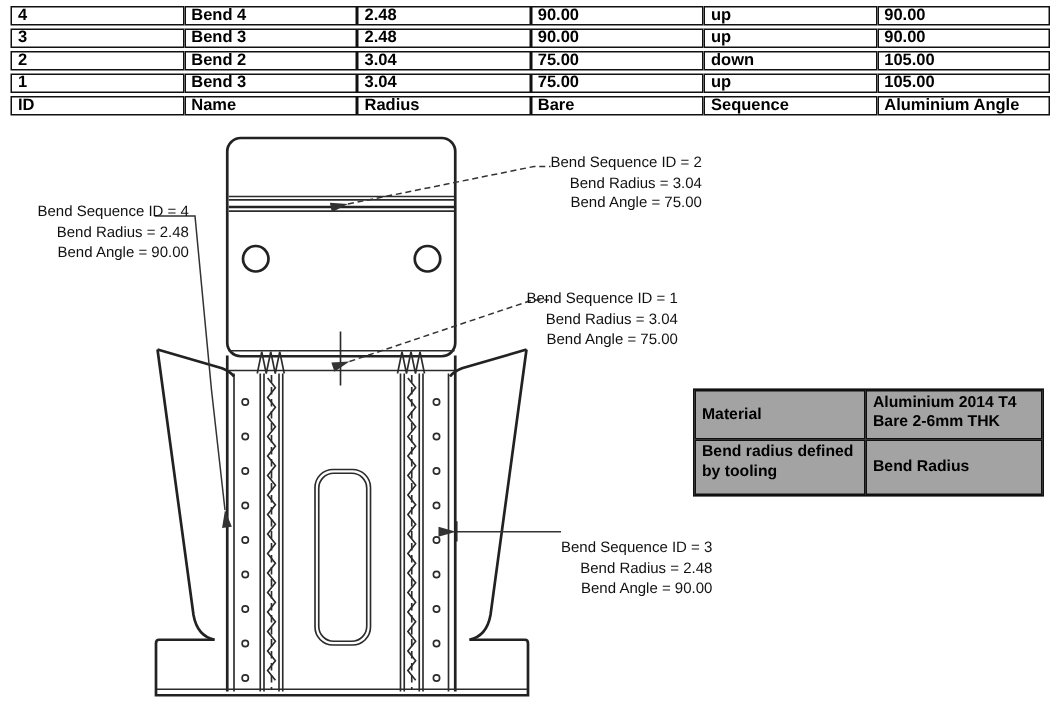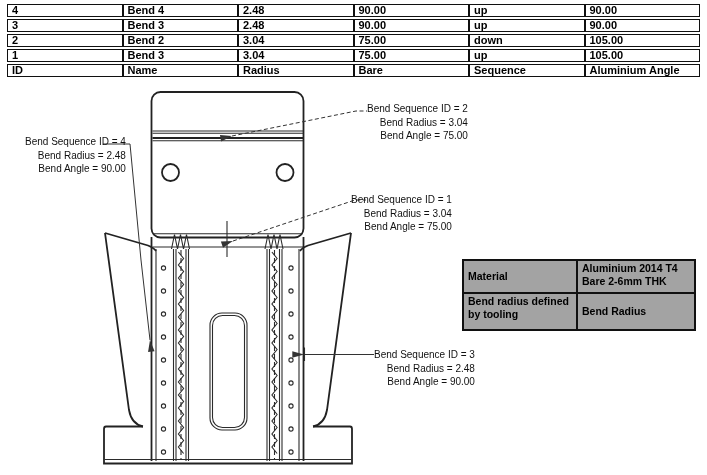--- a/index.html
+++ b/index.html
@@ -178,21 +178,21 @@
   <div class="ann" style="left:367px;top:102px;">
     <span>Bend Sequence ID = 2</span>
     <span>Bend Radius = 3.04</span>
     <span>Bend Angle = 75.00</span>
   </div>
   <div class="ann" style="left:351px;top:193px;">
     <span>Bend Sequence ID = 1</span>
     <span>Bend Radius = 3.04</span>
     <span>Bend Angle = 75.00</span>
   </div>
-  <div class="ann" style="left:374px;top:348px;">
+  <div class="ann" style="left:374px;top:359px;">
     <span>Bend Sequence ID = 3</span>
     <span>Bend Radius = 2.48</span>
     <span>Bend Angle = 90.00</span>
   </div>
   <div class="ann" style="left:25px;top:135px;">
     <span>Bend Sequence ID = 4</span>
     <span>Bend Radius = 2.48</span>
     <span>Bend Angle = 90.00</span>
   </div>
 

